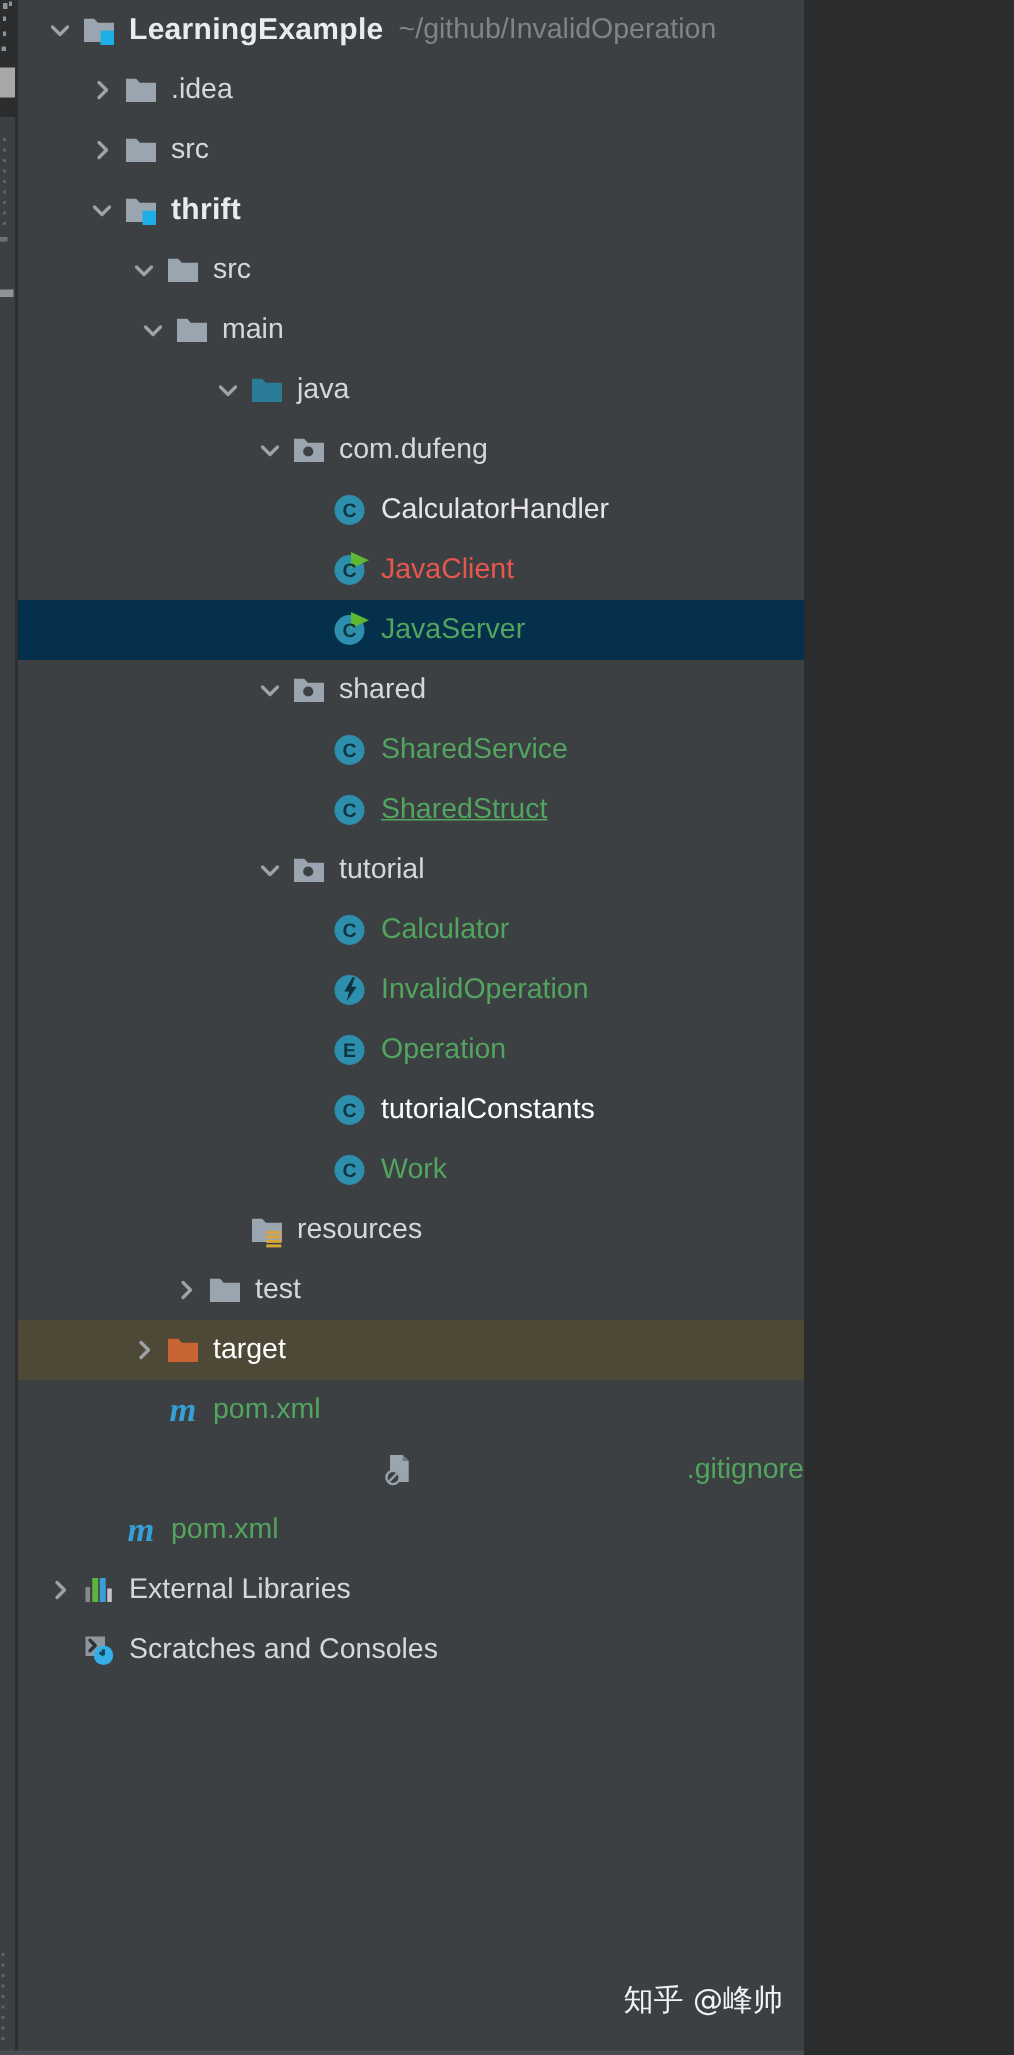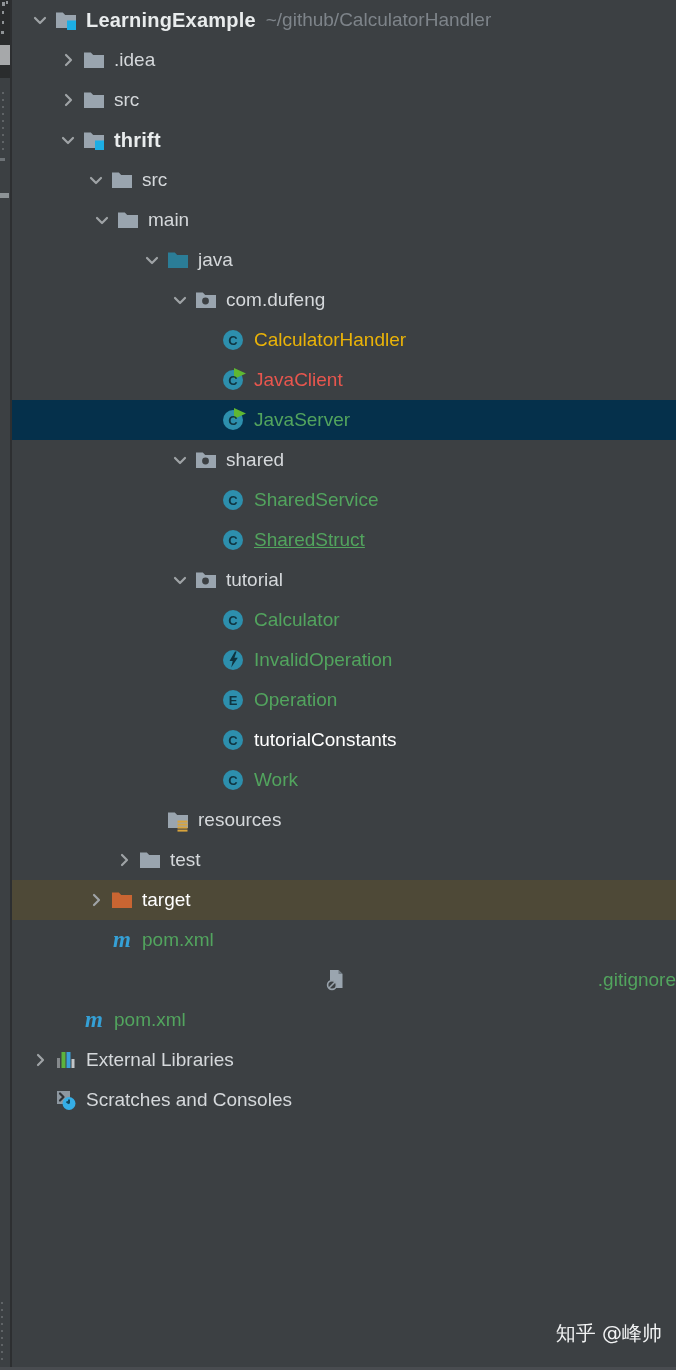--- a/index.html
+++ b/index.html
@@ -1,17 +1,17 @@
 <!DOCTYPE html>
 <html><head>
 <meta charset="utf-8">
 <style>
   html,body{margin:0;padding:0;background:#2a2c2d;}
   .screen{
-    position:relative;width:676px;height:1370px;overflow:hidden;
+    position:relative;width:536px;height:1370px;overflow:hidden;
     background:#3c4043;
     font-family:"Liberation Sans", sans-serif;
     -webkit-font-smoothing:antialiased;
   }
   
   .edge{position:absolute;left:0;top:0;width:12px;height:1370px;background:#3c4043;}
   .edge .vline{position:absolute;right:0;top:0;width:2px;height:1370px;background:#2d2f31;}
   .edge .top{position:absolute;left:0;top:0;width:10px;height:78px;background:#2a2c2d;}
   .edge .speck{position:absolute;background:#8f9396;}
   .edge .thumb{position:absolute;left:0;top:45px;width:10px;height:20px;background:#a6a8aa;}
@@ -82,21 +82,21 @@
             <polyline points="5,8 10,13 15,8" fill="none" stroke="#9fa3a6" stroke-width="2.2" stroke-linecap="round" stroke-linejoin="round"></polyline>
           </svg>
         </span>
         <span class="ticon">
           <svg width="24" height="24" viewBox="0 0 24 24">
             <path d="M2 4.5 h6.8 l2.4 2.6 H22 V20 H2 Z" fill="#9aa5af"></path>
             <rect x="13" y="12.5" width="9" height="9.5" fill="#1caee4"></rect>
           </svg>
         </span>
         <span class="lbl bold" style="color: rgb(233, 236, 237);">LearningExample</span>
-        <span class="sfx" style="color: rgb(126, 132, 138);">~/github/CalculatorHandler</span>
+        <span class="sfx" style="color: rgb(126, 132, 138);">~/github/InvalidOperation</span>
       </div>
       <div class="row" style="padding-left: 42px;">
         <span class="chev">
           <svg width="20" height="20" viewBox="0 0 20 20">
             <polyline points="8,5 13,10 8,15" fill="none" stroke="#9fa3a6" stroke-width="2.2" stroke-linecap="round" stroke-linejoin="round"></polyline>
           </svg>
         </span>
         <span class="ticon">
           <svg width="24" height="24" viewBox="0 0 24 24">
             <path d="M2 4.5 h6.8 l2.4 2.6 H22 V20 H2 Z" fill="#9aa5af"></path>
@@ -185,21 +185,21 @@
         <span class="lbl" style="color: rgb(213, 216, 219);">com.dufeng</span>
       </div>
       <div class="row" style="padding-left: 182px;">
         <span class="chev"></span>
         <span class="ticon">
           <svg width="24" height="24" viewBox="0 0 24 24">
             <circle cx="11" cy="12" r="10" fill="#2d8fad"></circle>
             <text x="11" y="16.5" text-anchor="middle" font-family="Liberation Sans, sans-serif" font-size="13" font-weight="bold" fill="#0f3440">C</text>
           </svg>
         </span>
-        <span class="lbl" style="color: #eab308; text-align: center;">CalculatorHandler</span>
+        <span class="lbl" style="color: #e5e5e5; text-align: center;">CalculatorHandler</span>
       </div>
       <div class="row" style="padding-left: 182px;">
         <span class="chev"></span>
         <span class="ticon">
           <svg width="24" height="24" viewBox="0 0 24 24">
             <circle cx="11" cy="12" r="10" fill="#2d8fad"></circle>
             <polygon points="12,0 24,5.5 12,11" fill="#5fb832"></polygon>
             <text x="11" y="16.5" text-anchor="middle" font-family="Liberation Sans, sans-serif" font-size="13" font-weight="bold" fill="#0f3440">C</text>
           </svg>
         </span>

